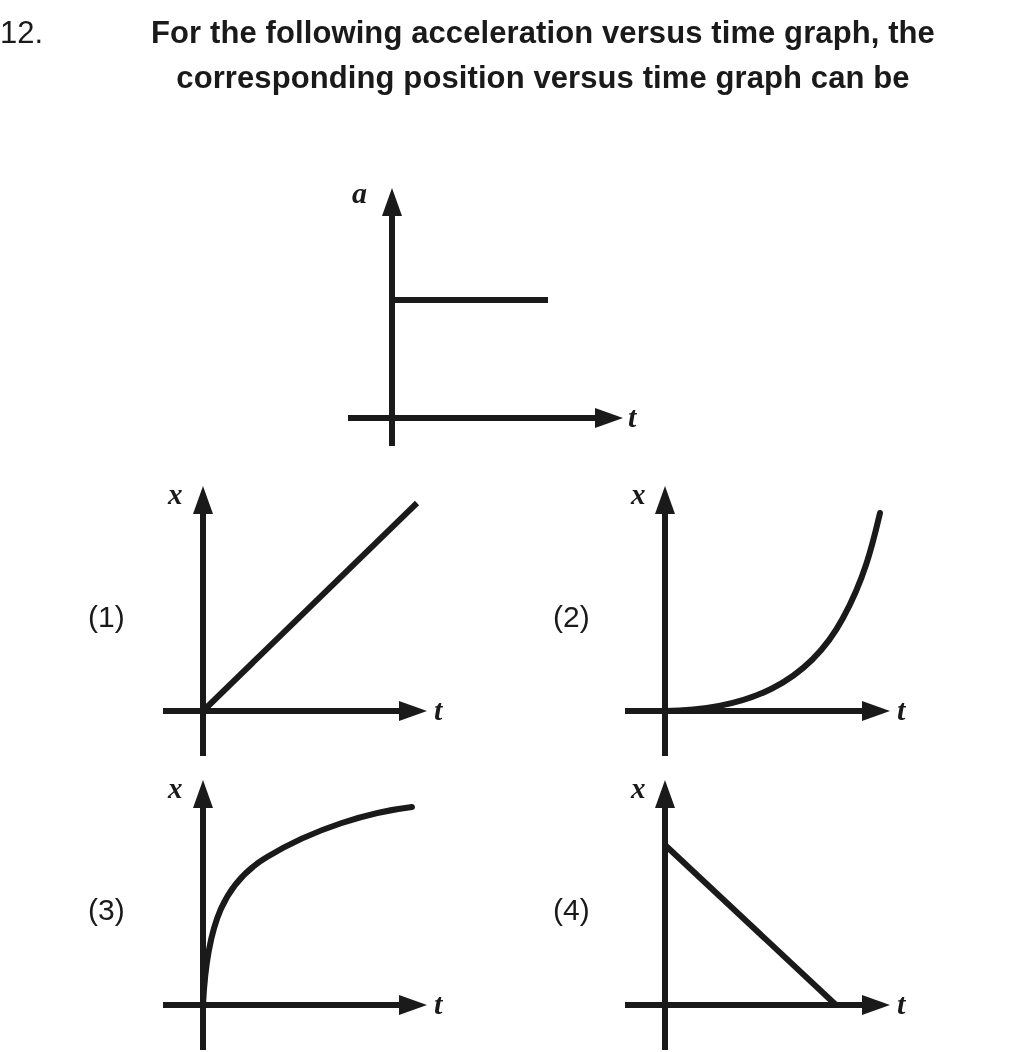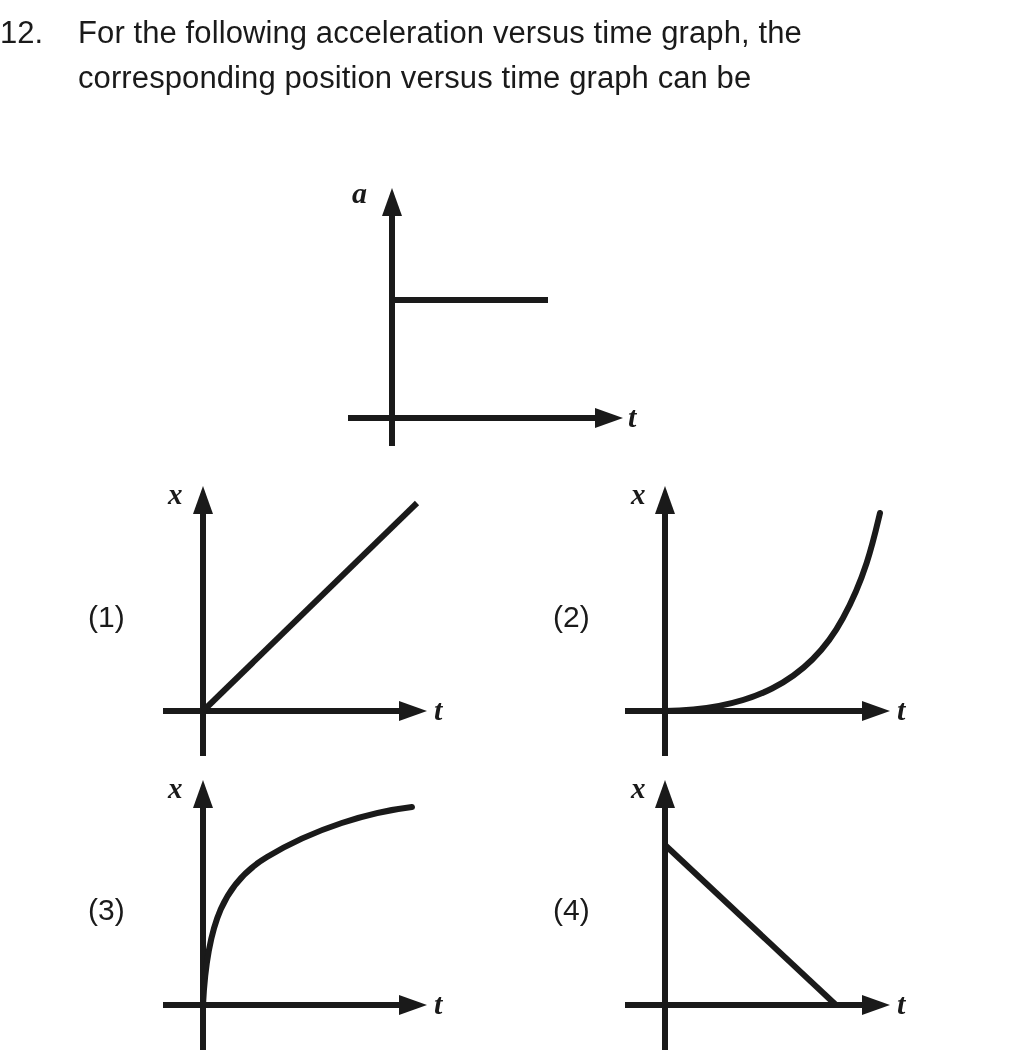--- a/index.html
+++ b/index.html
@@ -31,23 +31,24 @@
     font-weight: 400;
     letter-spacing: 0px;
     padding-left: 0px;
     width: 78px;
     flex: 0 0 78px;
     text-align: left;
   }
   .q-text {
     font-size: 31px;
     line-height: 45px;
-    font-weight: 400;
+    font-weight: 700;
     width: 930px;
     letter-spacing: 0.1px;
+    text-align: center;
   }
 
   
   .panel {
     position: absolute;
   }
   .panel svg {
     display: block;
     overflow: visible;
   }

